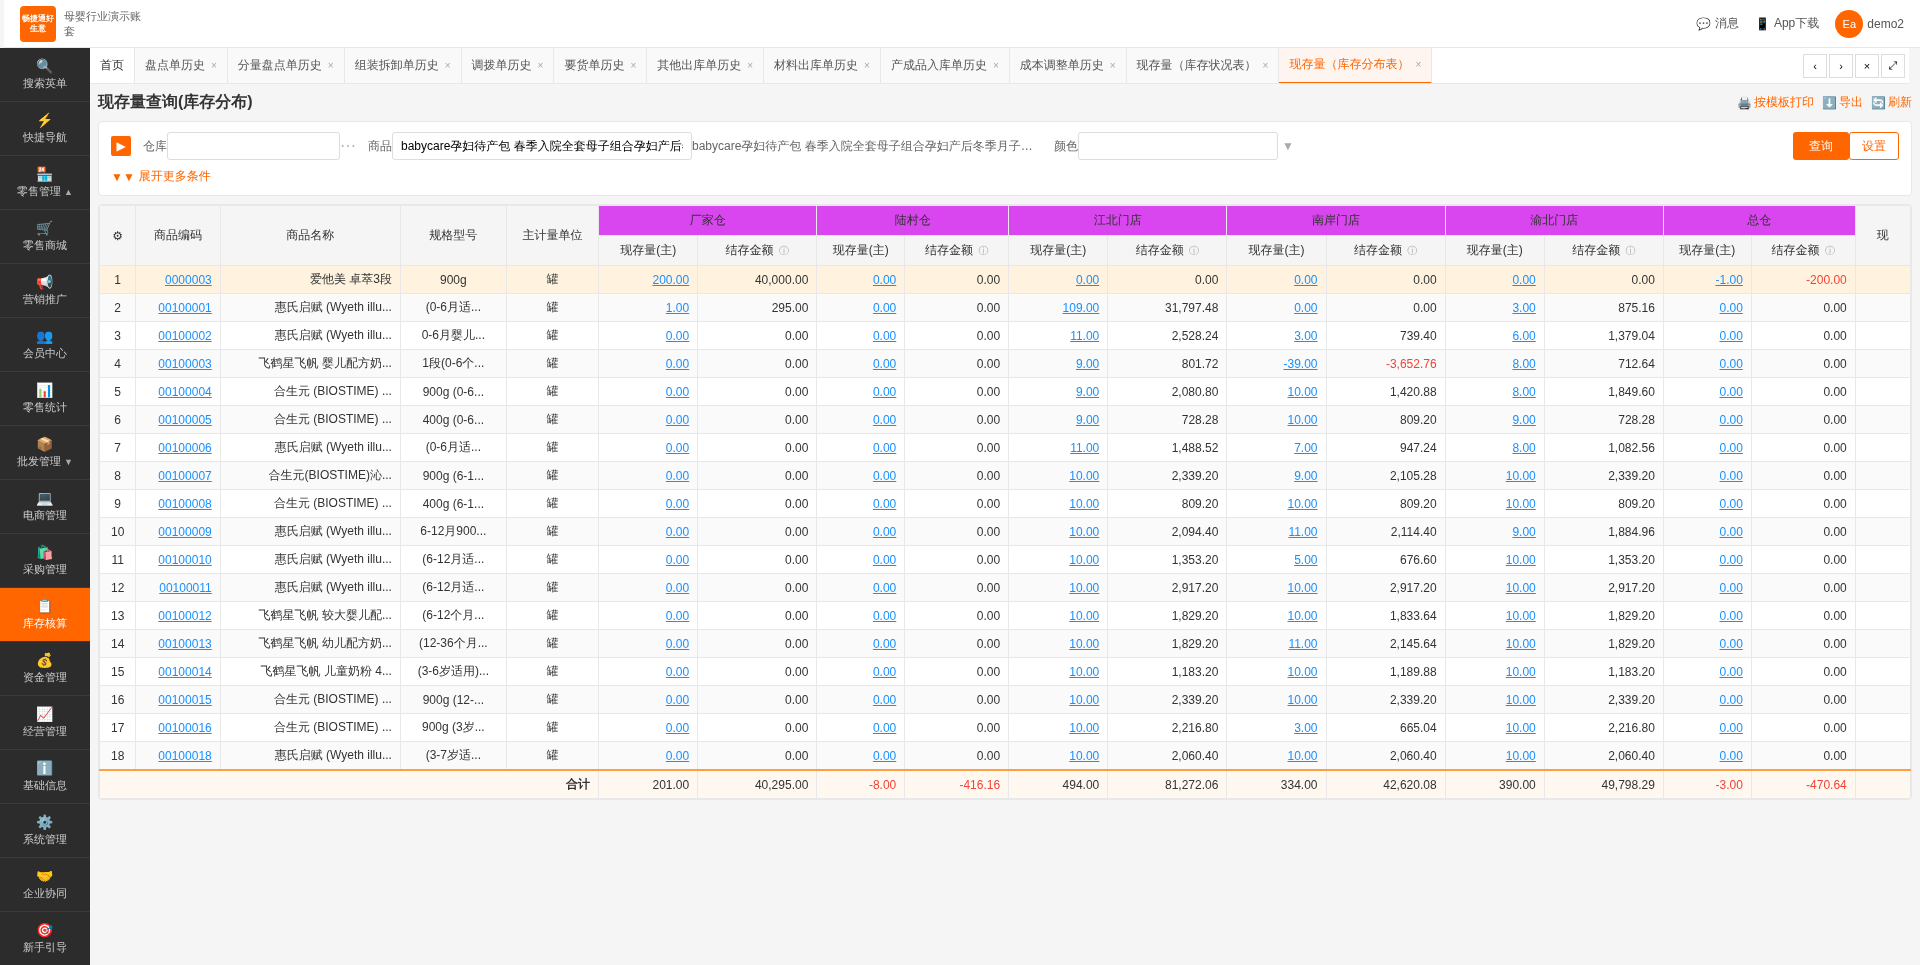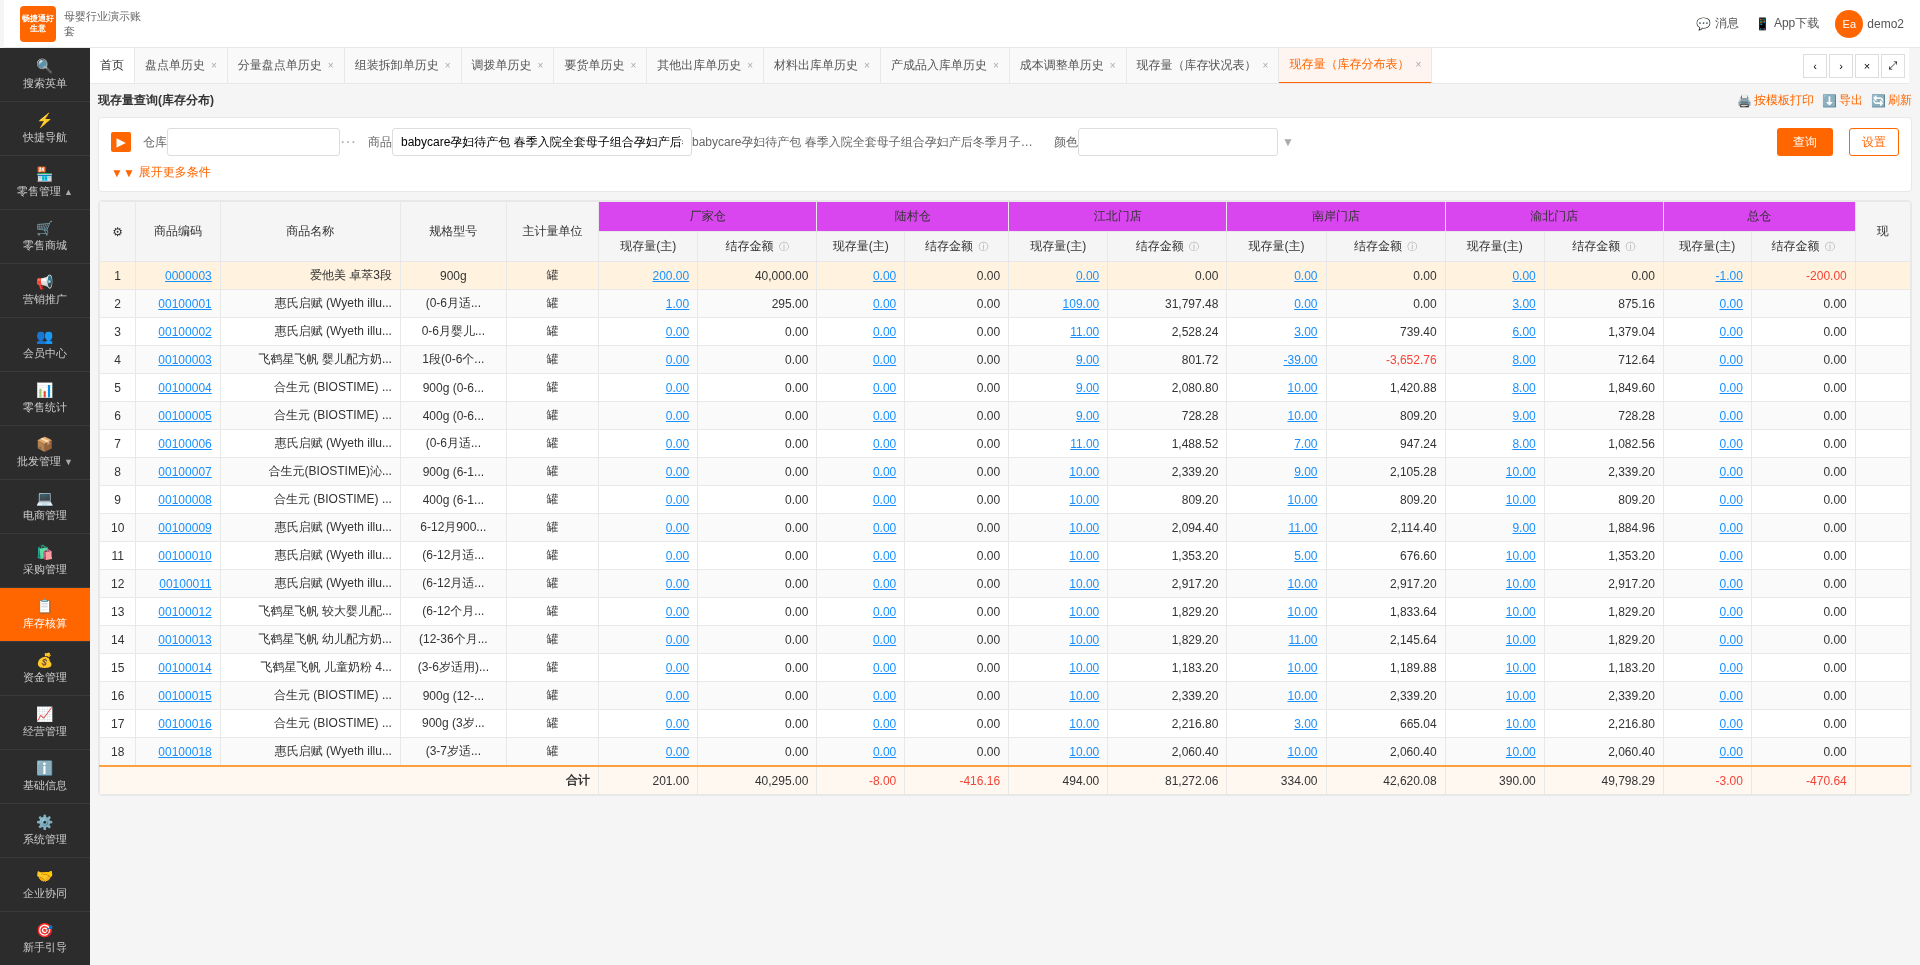--- a/index.html
+++ b/index.html
@@ -163,21 +163,21 @@
     }
 
     
     .page-header {
       display: flex;
       align-items: center;
       justify-content: space-between;
       margin-bottom: 8px;
     }
     .page-title {
-      font-size: 12px;
+      font-size: 16px;
       font-weight: bold;
       color: #333;
     }
     .header-actions {
       display: flex;
       gap: 8px;
       align-items: center;
     }
     .btn-link {
       color: #ff6600;
@@ -532,21 +532,21 @@
       <div class="search-field">
         <label>商品</label>
         <input class="search-input search-input-wide" type="text" value="babycare孕妇待产包 春季入院全套母子组合孕妇产后冬季月子用品 22件套 ..." style="">
         <span style="color:#666;font-size:12px;max-width:350px;overflow:hidden;text-overflow:ellipsis;white-space:nowrap;">babycare孕妇待产包 春季入院全套母子组合孕妇产后冬季月子用品 22件套 ...</span>
       </div>
       <div class="search-field">
         <label>颜色</label>
         <input class="search-input search-input-color" type="text" placeholder="" style="">
         <span style="margin-left:4px;color:#aaa;cursor:pointer;">▼</span>
       </div>
-      <div style="margin-left:auto;display:flex;gap:16px;">
+      <div style="margin-left:auto;display:flex;gap:0;">
         <button class="btn-query">查询</button>
         <button class="btn-settings">设置</button>
       </div>
     </div>
     <div style="text-align:center;margin-top:8px;">
       <button class="expand-conditions">
         <span>▼▼</span>
         <span>展开更多条件</span>
       </button>
     </div>

